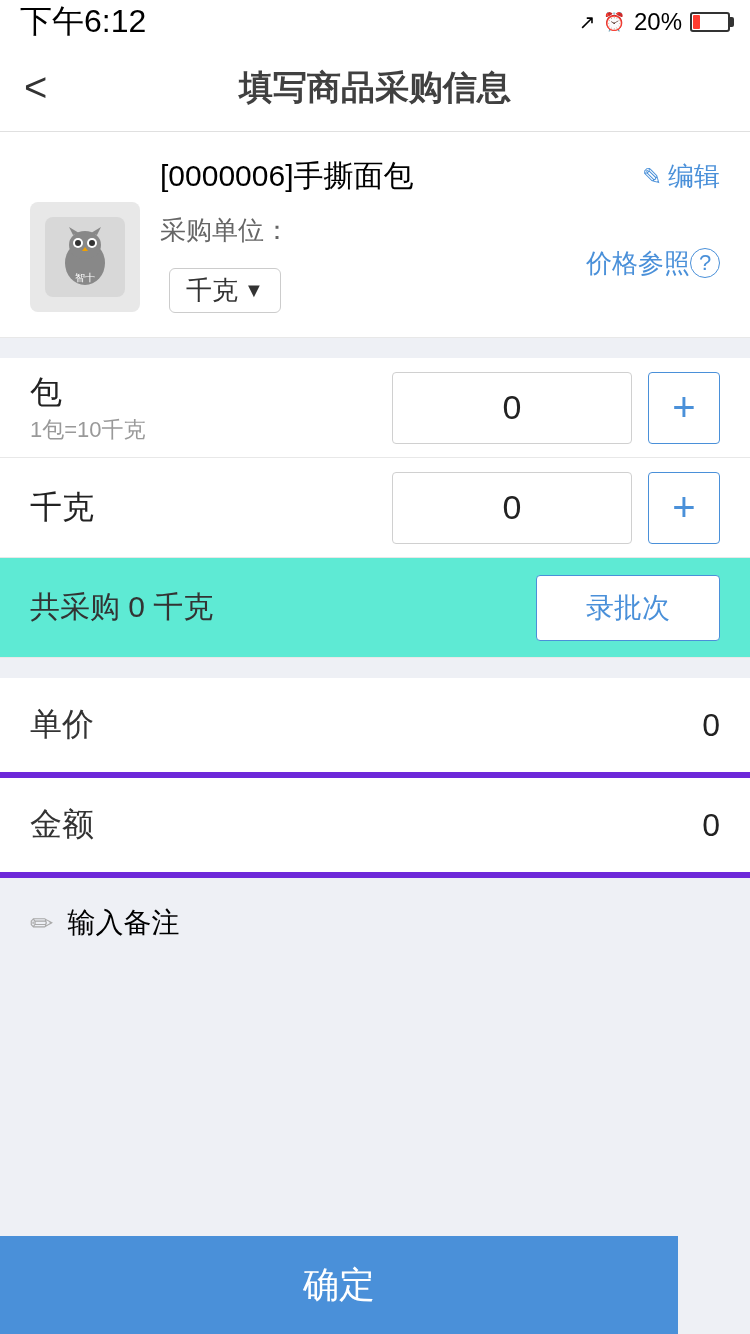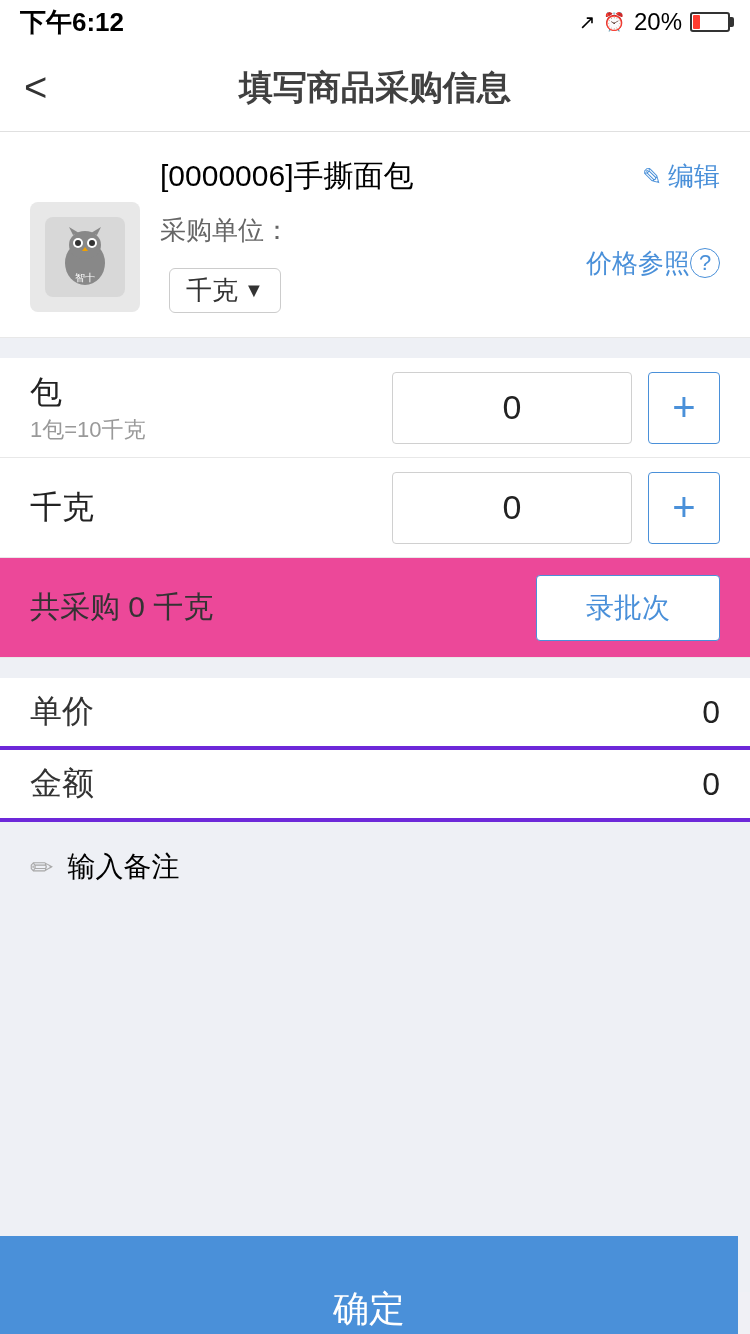--- a/index.html
+++ b/index.html
@@ -17,21 +17,21 @@
       height: 44px;
       background: #fff;
       display: flex;
       align-items: center;
       justify-content: space-between;
       padding: 0 20px;
       font-size: 24px;
       color: #000;
     }
     .status-left { display: flex; align-items: center; gap: 10px; }
-    .status-center { font-size: 26px; font-weight: 700; }
+    .status-center { font-size: 32px; font-weight: 400; }
     .status-right { display: flex; align-items: center; gap: 8px; font-size: 24px; }
     .battery-icon {
       display: inline-block;
       width: 40px;
       height: 20px;
       border: 2px solid #333;
       border-radius: 3px;
       position: relative;
       vertical-align: middle;
     }
@@ -221,21 +221,21 @@
       cursor: pointer;
     }
 
     
     .summary-row {
       display: flex;
       align-items: center;
       justify-content: space-between;
       padding: 0 30px;
       height: 100px;
-      background: #ec4899;
+      background: #5eead4;
       border-bottom: 1px solid #e8e8e8;
     }
     .summary-text {
       font-size: 30px;
       color: #333;
     }
     .batch-btn {
       width: 184px;
       height: 66px;
       border: 1px solid #4a90d9;
@@ -252,22 +252,22 @@
     
     .price-section {
       background: #fff;
       margin-top: 0;
     }
     .price-row {
       display: flex;
       align-items: center;
       justify-content: space-between;
       padding: 8px 30px;
-      height: 72px;
-      border-bottom: 4px solid #6d28d9;
+      height: 100px;
+      border-bottom: 6px solid #6d28d9;
     }
     .price-row-label {
       font-size: 32px;
       color: #333;
     }
     .price-row-value {
       font-size: 32px;
       color: #222;
     }
 
@@ -291,28 +291,28 @@
 
     
     .gray-area {
       flex: 1;
       background: #eef0f5;
       min-height: 380px;
     }
 
     
     .confirm-btn {
-      width: 738px;
+      width: 678px;
       height: 98px;
       background: #4a90d9;
       color: #fff;
       font-size: 36px;
       font-weight: 500;
       display: flex;
-      align-items: flex-end;
+      align-items: center;
       justify-content: center;
       cursor: pointer;
       position: fixed;
       bottom: 0;
       left: 0;
     }
 
     .content-wrapper {
       padding-bottom: 98px;
     }

